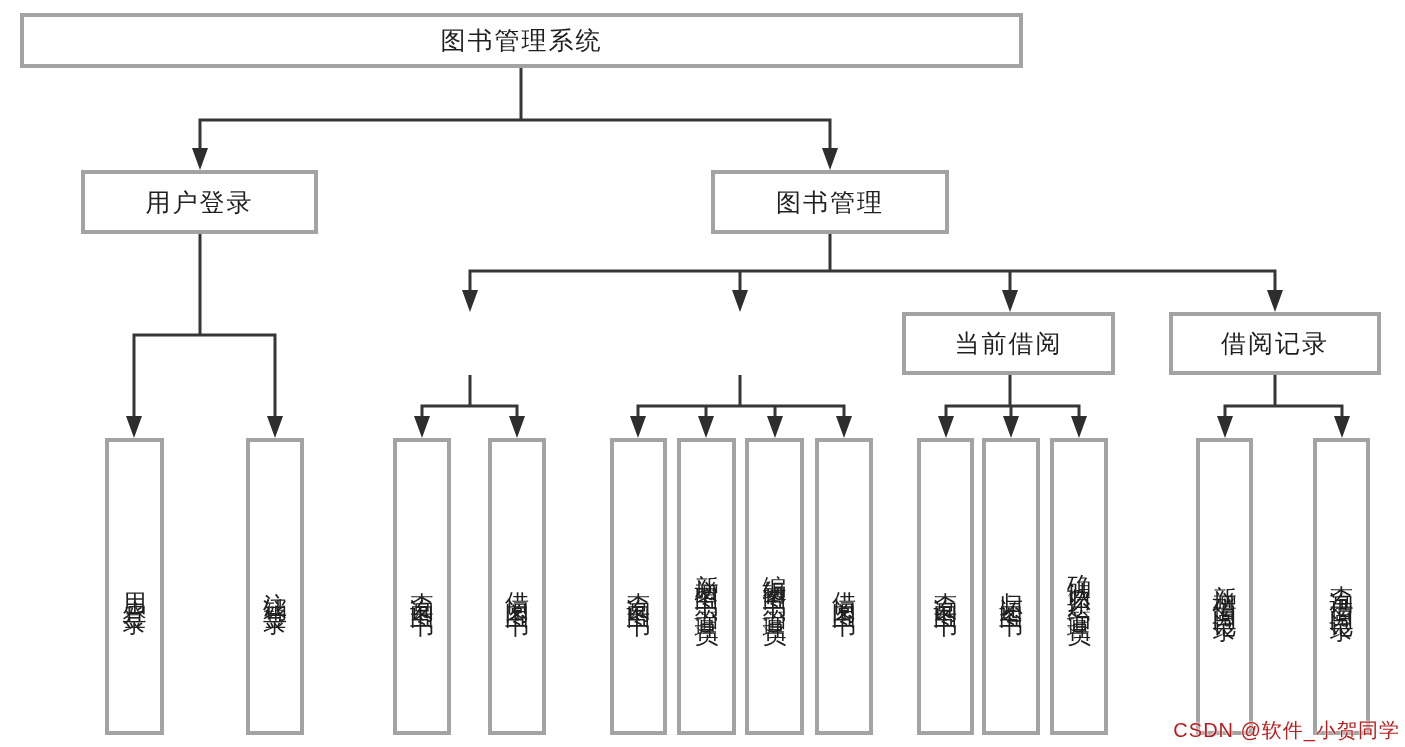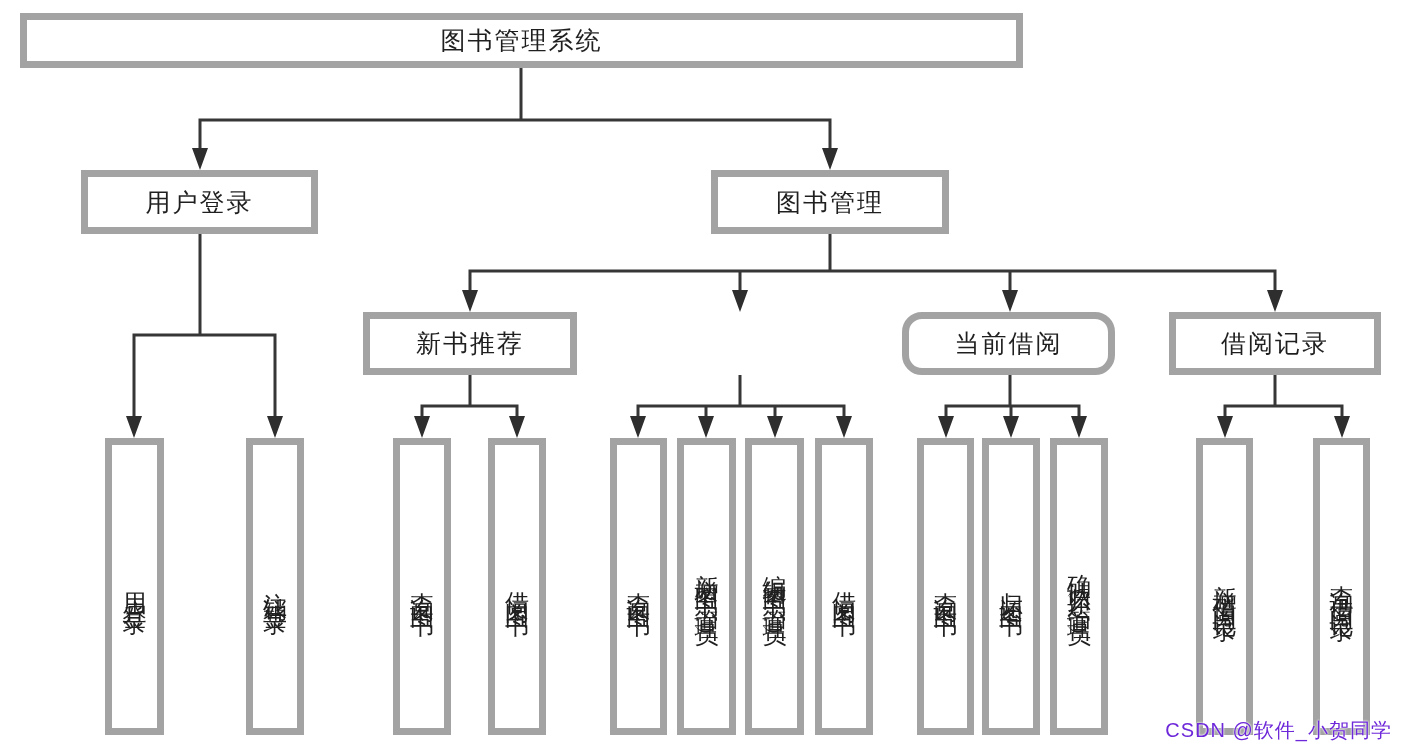--- a/index.html
+++ b/index.html
@@ -10,21 +10,21 @@
     font-family:"Liberation Sans", sans-serif;
     overflow:hidden;
   }
   .connectors{
     position:absolute;left:0;top:0;width:1405px;height:747px;
   }
   .node{
     position:absolute;
     box-sizing:border-box;
     background:#ffffff;
-    border:7px solid #a3a3a3;
+    border:4px solid #a3a3a3;
     display:flex;align-items:center;justify-content:center;
     color:#1f1f1f;
   }
   .hbox{
     font-size:25px;
     letter-spacing:2px;
     white-space:nowrap;
   }
   .vbox{
     top:438px;height:297px;
@@ -32,23 +32,23 @@
   .vtext{
     writing-mode:vertical-rl;
     text-orientation:mixed;
     font-size:24px;
     line-height:1;
     letter-spacing:7px;
     color:#1f1f1f;
   }
   .watermark{
     position:absolute;
-    right:13px;bottom:3px;
+    right:5px;bottom:3px;
     font-size:20px;
-    color:#6d28d9;
+    color:#b91c1c;
     letter-spacing:1px;
     text-shadow:0 0 2px #ffffff,0 0 2px #ffffff;
     white-space:nowrap;
   }
 </style>
 </head>
 <body>
 
 <div class="canvas">
 
@@ -91,22 +91,21 @@
          M1071,416 L1087,416 L1079,438 Z
          M1217,416 L1233,416 L1225,438 Z
          M1334,416 L1350,416 L1342,438 Z" fill="#2e2e2e"></path>
   </svg>
 
   <div class="node hbox" style="left:20px;top:13px;width:1003px;height:55px;">图书管理系统</div>
 
   <div class="node hbox" style="left:81px;top:170px;width:237px;height:64px;">用户登录</div>
   <div class="node hbox" style="left:711px;top:170px;width:238px;height:64px;text-align:center;">图书管理</div>
 
-  <div class="node hbox" style="left:363px;top:312px;width:214px;height:63px;">新书推荐</div>
-  <div class="node hbox" style="left:902px;top:312px;width:213px;height:63px;border-radius:20px;">当前借阅</div>
+  <div class="node hbox" style="left:902px;top:312px;width:213px;height:63px;">当前借阅</div>
   <div class="node hbox" style="left:1169px;top:312px;width:212px;height:63px;">借阅记录</div>
 
   <div class="node vbox" style="left:105px;width:59px;">
     <span class="vtext">用户登录</span>
   </div>
   <div class="node vbox" style="left:246px;width:58px;">
     <span class="vtext">注销登录</span>
   </div>
 
   <div class="node vbox" style="left:393px;width:58px;">

